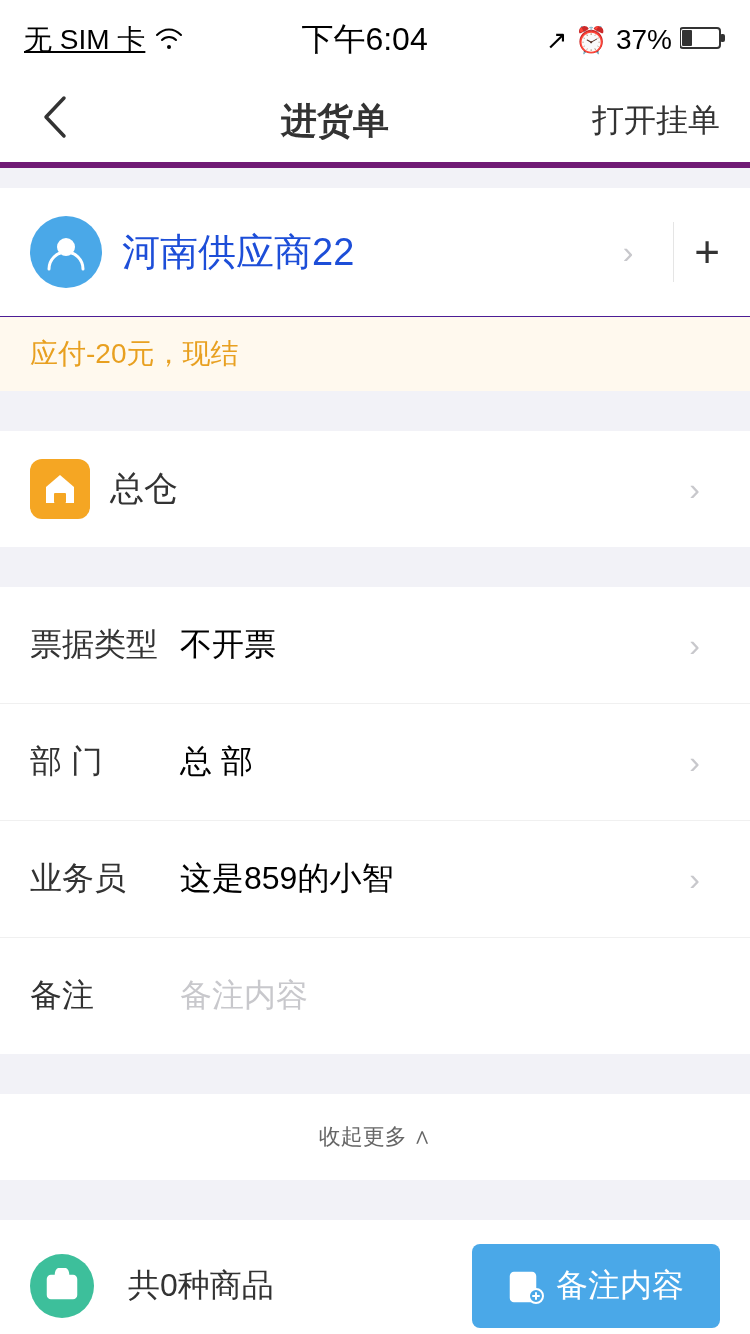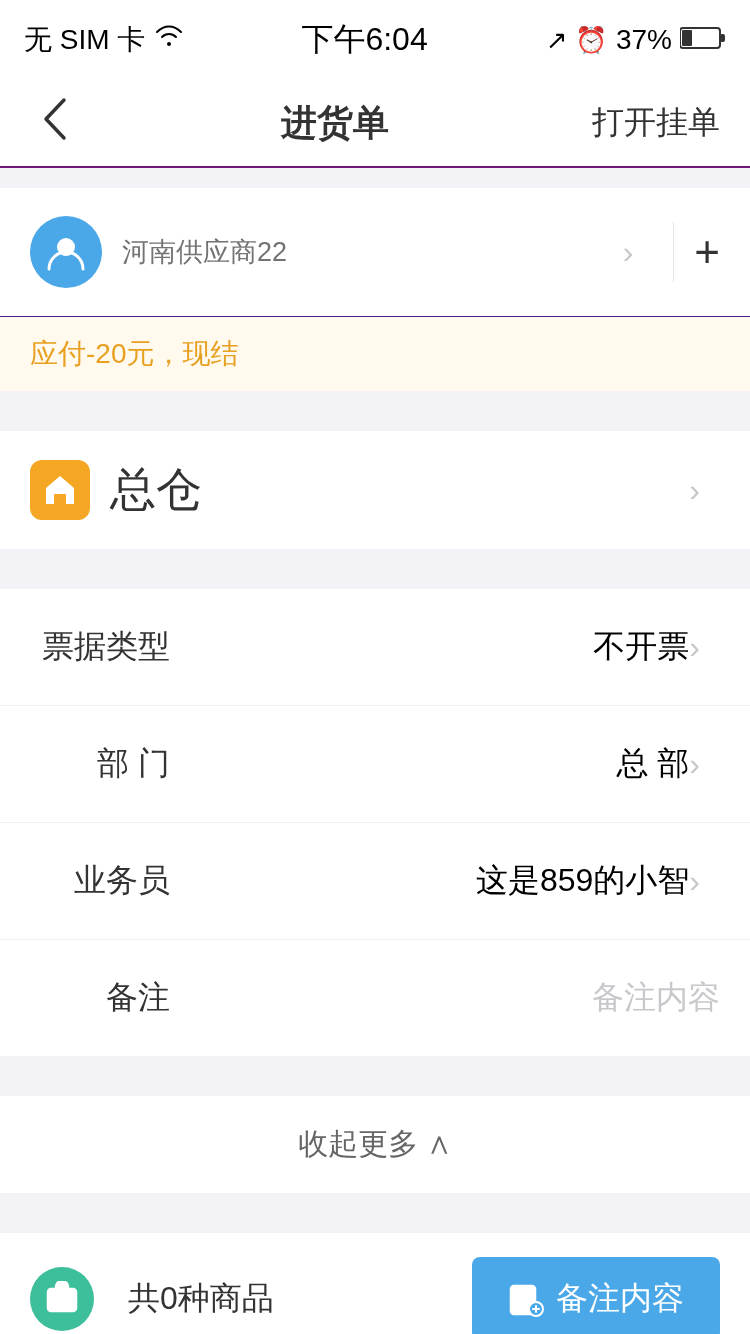--- a/index.html
+++ b/index.html
@@ -20,22 +20,24 @@
       background: #fff;
       display: flex;
       align-items: center;
       justify-content: space-between;
       padding: 0 24px;
       font-size: 28px;
       color: #000;
     }
     .status-left {
       display: flex;
+      align-items: center;
       gap: 10px;
       font-size: 28px;
+      text-decoration: underline;
     }
     .status-center {
       font-size: 32px;
       font-weight: 500;
     }
     .status-right {
       display: flex;
       align-items: center;
       gap: 8px;
       font-size: 28px;
@@ -43,21 +45,21 @@
 
     
     .nav-bar {
       width: 750px;
       height: 88px;
       background: #fff;
       display: flex;
       align-items: center;
       justify-content: space-between;
       padding: 0 30px;
-      border-bottom: 2px solid #701a75;
+      border-bottom: 6px solid #701a75;
     }
     .nav-back {
       font-size: 40px;
       color: #333;
       cursor: pointer;
       padding: 10px;
     }
     .nav-title {
       font-size: 36px;
       font-weight: 600;
@@ -100,22 +102,22 @@
       margin-right: 20px;
       flex-shrink: 0;
     }
     .supplier-avatar svg {
       width: 42px;
       height: 42px;
       fill: #fff;
     }
     .supplier-name {
       flex: 1;
-      font-size: 27px;
-      color: #737373;
+      font-size: 38px;
+      color: #1d4ed8;
     }
     .chevron {
       color: #c8c8cc;
       font-size: 32px;
       margin-right: 20px;
     }
     .add-btn {
       font-size: 44px;
       color: #333;
       line-height: 1;
@@ -156,30 +158,29 @@
       margin-right: 20px;
       flex-shrink: 0;
     }
     .warehouse-icon svg {
       width: 36px;
       height: 36px;
       fill: #fff;
     }
     .warehouse-name {
       flex: 1;
-      font-size: 46px;
+      font-size: 34px;
       color: #333;
       font-family: Liberation Mono, monospace;
     }
 
     
     .form-section {
       background: #fff;
       margin-top: 20px;
-      text-align: right;
     }
     .form-row {
       display: flex;
       align-items: center;
       padding: 36px 30px;
       border-bottom: 1px solid #f0f0f0;
       min-height: 110px;
     }
     .form-row:last-child {
       border-bottom: none;
@@ -202,21 +203,21 @@
       color: #c8c8cc;
       padding-left: 10px;
     }
 
     
     .collapse-bar {
       background: #fff;
       margin-top: 20px;
       padding: 28px 30px;
       text-align: center;
-      font-size: 30px;
+      font-size: 22px;
       color: #666;
       cursor: pointer;
     }
 
     
     .bottom-bar {
       background: #fff;
       margin-top: 20px;
       padding: 24px 30px;
       display: flex;

